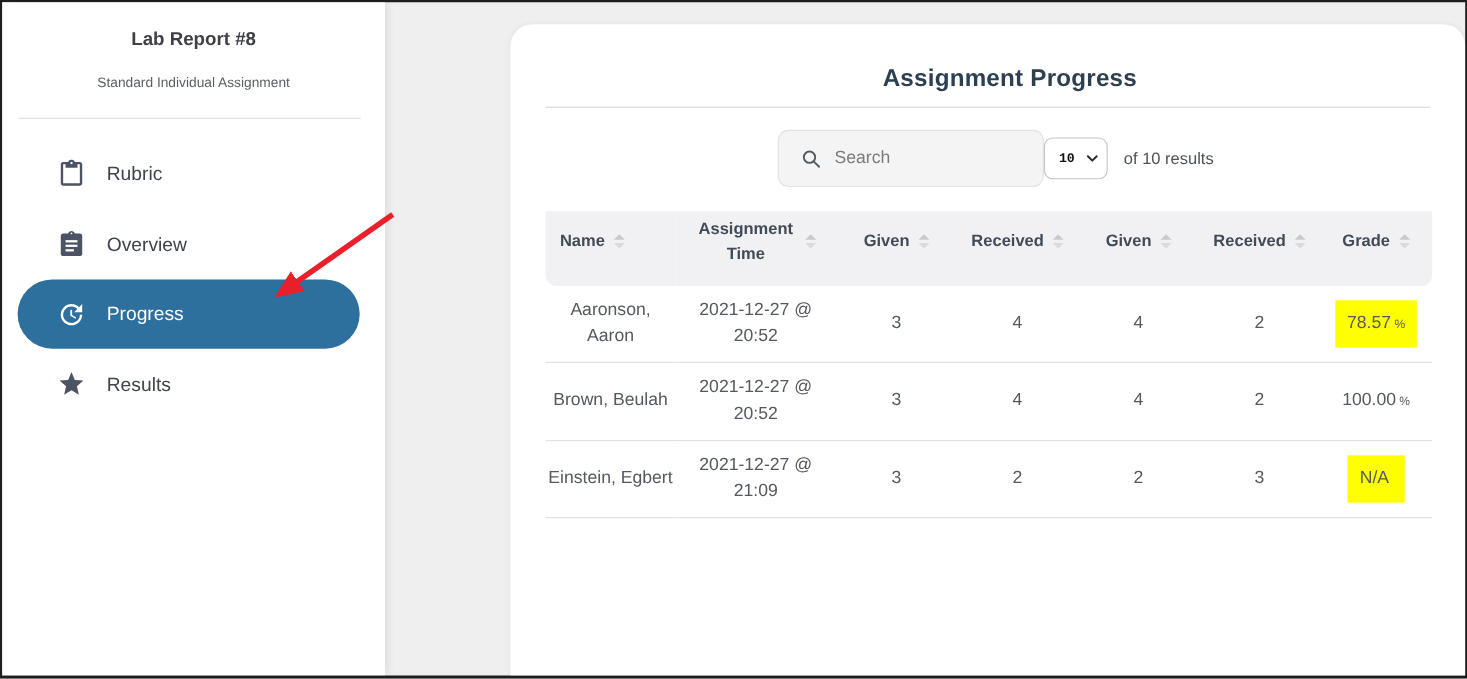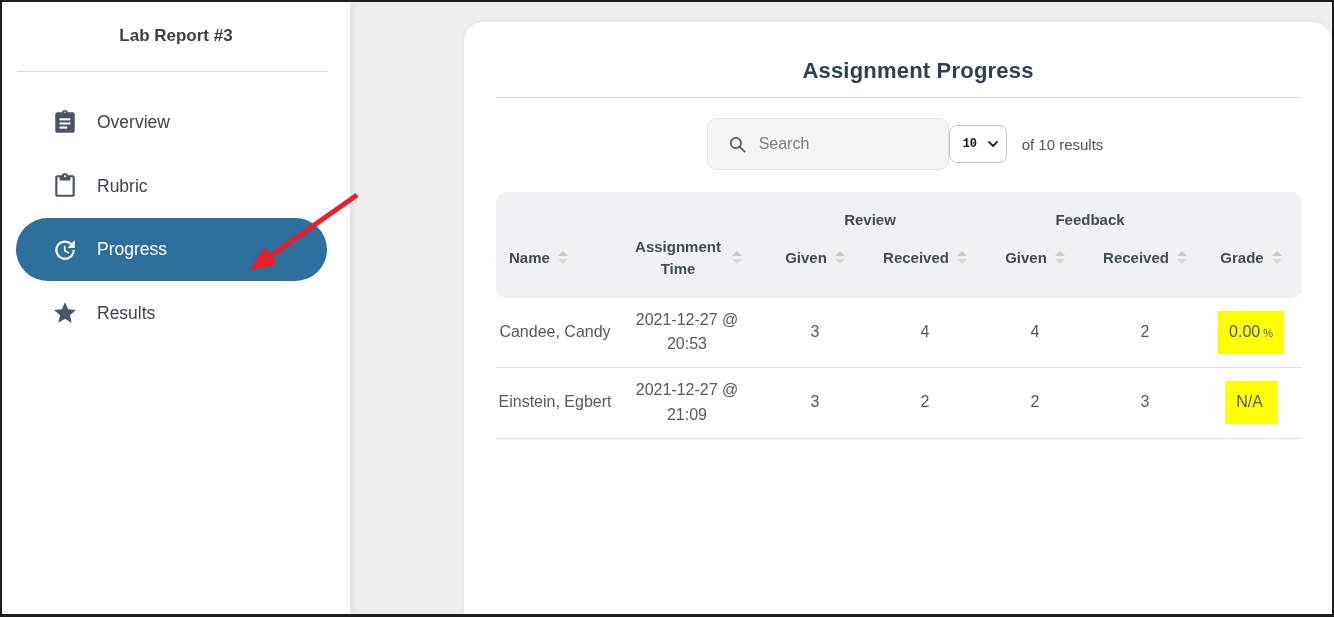--- a/index.html
+++ b/index.html
@@ -87,43 +87,44 @@
   .grade-unit{font-size:11px;margin-left:3px;}
   
   .arrow-overlay{position:absolute;left:0;top:0;width:1334px;height:617px;z-index:10;pointer-events:none;}
 </style>
 </head>
 <body>
 
 <div class="screen">
 
   <aside class="sidebar">
-    <div class="sb-title">Lab Report #3</div>
+    <div class="sb-title">Lab Report #8</div>
+    <div class="sb-subtitle">Standard Individual Assignment</div>
     <hr class="sb-divider">
     <nav class="menu">
+
+      <div class="menu-item">
+        <span class="mi-icon">
+          <svg width="26" height="26" viewBox="0 0 24 24">
+            <path fill="#4b5364" d="M19 2h-4.18C14.4.84 13.3 0 12 0S9.6.84 9.18 2H5c-1.1 0-2 .9-2 2v16c0 1.1.9 2 2 2h14c1.1 0 2-.9 2-2V4c0-1.1-.9-2-2-2zm-7 0c.55 0 1 .45 1 1s-.45 1-1 1-1-.45-1-1 .45-1 1-1zm7 18H5V4h2v3h10V4h2v16z"></path>
+          </svg>
+        </span>
+        <span class="mi-label">Rubric</span>
+      </div>
 
       <div class="menu-item">
         <span class="mi-icon">
           <svg width="26" height="26" viewBox="0 0 24 24">
             <path fill="#4b5364" d="M19 3h-4.18C14.4 1.84 13.3 1 12 1s-2.4.84-2.82 2H5c-1.1 0-2 .9-2 2v15c0 1.1.9 2 2 2h14c1.1 0 2-.9 2-2V5c0-1.1-.9-2-2-2zm-7-.75c.41 0 .75.34.75.75s-.34.75-.75.75-.75-.34-.75-.75.34-.75.75-.75z"></path>
             <rect x="7" y="8.6" width="10" height="1.9" fill="#fff"></rect>
             <rect x="7" y="12.4" width="10" height="1.9" fill="#fff"></rect>
             <rect x="7" y="16.2" width="7" height="1.9" fill="#fff"></rect>
           </svg>
         </span>
         <span class="mi-label">Overview</span>
-      </div>
-
-      <div class="menu-item">
-        <span class="mi-icon">
-          <svg width="26" height="26" viewBox="0 0 24 24">
-            <path fill="#4b5364" d="M19 2h-4.18C14.4.84 13.3 0 12 0S9.6.84 9.18 2H5c-1.1 0-2 .9-2 2v16c0 1.1.9 2 2 2h14c1.1 0 2-.9 2-2V4c0-1.1-.9-2-2-2zm-7 0c.55 0 1 .45 1 1s-.45 1-1 1-1-.45-1-1 .45-1 1-1zm7 18H5V4h2v3h10V4h2v16z"></path>
-          </svg>
-        </span>
-        <span class="mi-label">Rubric</span>
       </div>
 
       <div class="menu-item active">
         <span class="mi-icon">
           <svg width="26" height="26" viewBox="0 0 24 24">
             <path fill="#ffffff" d="M21 10.12h-6.78l2.74-2.82c-2.73-2.7-7.15-2.8-9.88-.1-2.73 2.71-2.73 7.08 0 9.79s7.15 2.71 9.88 0C18.32 15.65 19 14.08 19 12.1h2c0 1.98-.88 4.55-2.64 6.29-3.51 3.48-9.21 3.48-12.72 0-3.5-3.47-3.53-9.11-.02-12.58 3.51-3.47 9.14-3.47 12.65 0L21 3v7.12zM12.5 8v4.25l3.5 2.08-.72 1.21L11 13V8h1.5z"></path>
           </svg>
         </span>
         <span class="mi-label">Progress</span>
       </div>
@@ -173,26 +174,20 @@
       <colgroup>
         <col style="width:118px">
           <col style="width:146px">
           <col style="width:110px">
         <col style="width:110px">
           <col style="width:110px">
           <col style="width:110px">
           <col style="width:102px">
       </colgroup>
       <thead>
-        <tr class="group-row">
-          <th colspan="2"></th>
-          <th colspan="2">Review</th>
-          <th colspan="2">Feedback</th>
-          <th></th>
-        </tr>
         <tr class="cols-row">
           <th>
             <span class="th-flex left">
                 <span class="th-label">Name</span>
                 <span class="sort-icon">
                   <span class="up"></span>
                   <span class="dn"></span>
                 </span>
               </span>
           </th>
@@ -247,29 +242,42 @@
                 <span class="sort-icon">
                   <span class="up"></span>
                   <span class="dn"></span>
                 </span>
               </span>
           </th>
         </tr>
       </thead>
       <tbody>
           <tr>
-    <td class="td-name"><span>Candee, Candy</span></td>
-    <td class="td-time"><span>2021-12-27 @ 20:53</span></td>
+    <td class="td-name"><span>Aaronson, Aaron</span></td>
+    <td class="td-time"><span>2021-12-27 @ 20:52</span></td>
     <td><span>3</span></td>
     <td><span>4</span></td>
     <td><span>4</span></td>
     <td><span>2</span></td>
     <td>
       <span class="grade-wrap hl">
-        <span class="grade-val">0.00</span><span class="grade-unit">%</span>
+        <span class="grade-val">78.57</span><span class="grade-unit">%</span>
+      </span>
+    </td>
+  </tr>
+          <tr>
+    <td class="td-name"><span>Brown, Beulah</span></td>
+    <td class="td-time"><span>2021-12-27 @ 20:52</span></td>
+    <td><span>3</span></td>
+    <td><span>4</span></td>
+    <td><span>4</span></td>
+    <td><span>2</span></td>
+    <td>
+      <span class="grade-wrap">
+        <span class="grade-val">100.00</span><span class="grade-unit">%</span>
       </span>
     </td>
   </tr>
           <tr>
     <td class="td-name"><span>Einstein, Egbert</span></td>
     <td class="td-time"><span>2021-12-27 @ 21:09</span></td>
     <td><span>3</span></td>
     <td><span>2</span></td>
     <td><span>2</span></td>
     <td><span>3</span></td>

